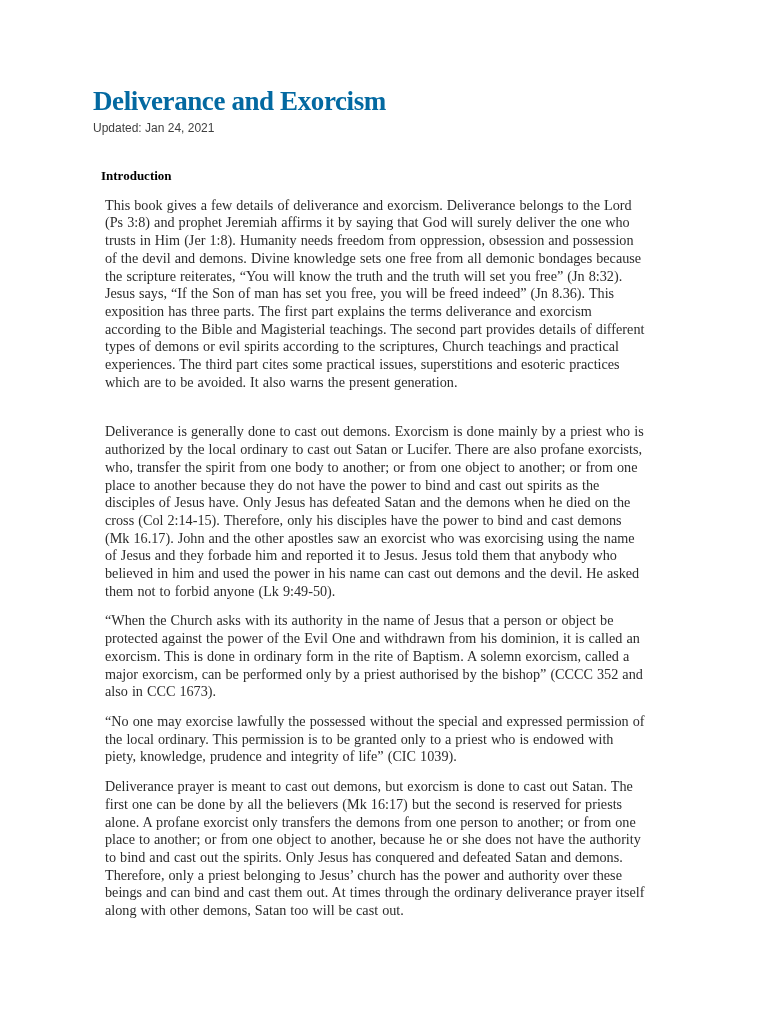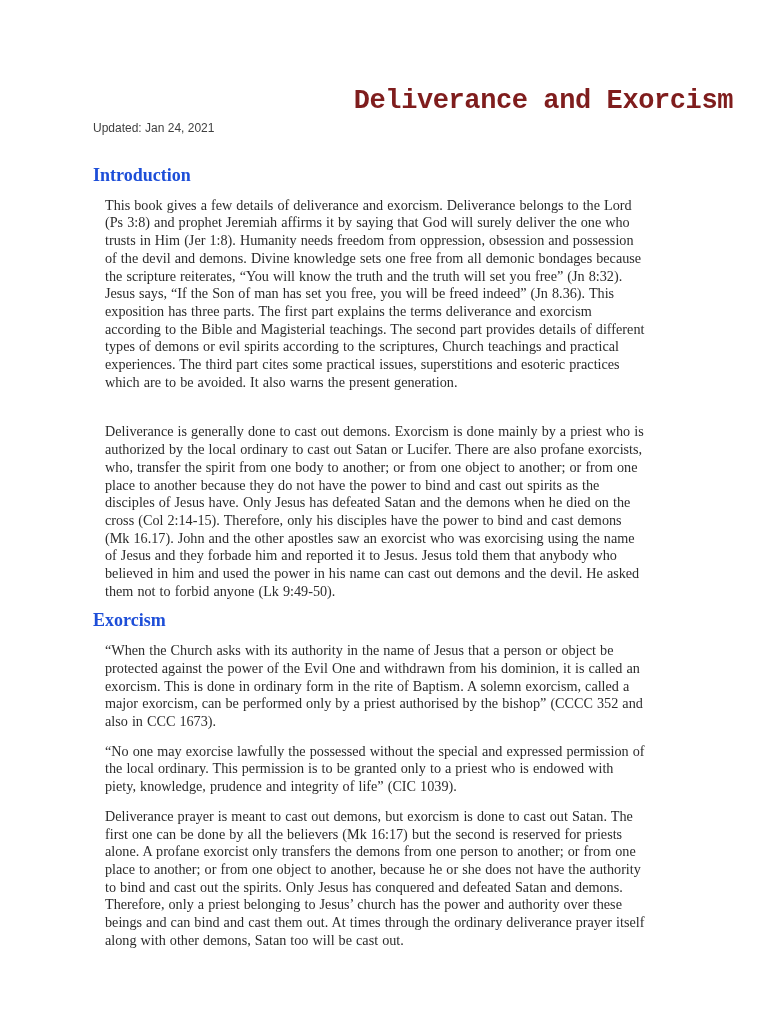--- a/index.html
+++ b/index.html
@@ -12,46 +12,45 @@
     width: 768px;
     height: 1024px;
     margin: 0 auto;
     background: #ffffff;
     box-sizing: border-box;
     padding: 86px 35px 0 93px;
     overflow: hidden;
   }
   .doc-title {
     margin: 0;
-    font-family: Liberation Mono, monospace;
+    font-family: Liberation Serif, serif;
     font-weight: bold;
     font-size: 27px;
     line-height: 30px;
     letter-spacing: -0.4px;
-    color: #7f1d1d;
-    text-align: right;
+    color: #0369a1;
   }
   .updated {
     margin-top: 3px;
     font-family: "Liberation Sans", sans-serif;
     font-size: 12px;
     line-height: 18px;
     color: #3f3f3f;
   }
   .sec, .sec p, .sec h2, .part-heading {
     font-family: "Liberation Serif", serif;
     font-size: 14.2px;
     line-height: 17.7px;
     color: #2b2b2b;
   }
   .sec h2, .part-heading {
-    margin: 0;
+    margin: 8px;
     font-weight: bold;
-    font-size: 18px;
-    color: #1d4ed8;
+    font-size: 13px;
+    color: #000000;
   }
   .sec p {
     margin: 12px;
     white-space: pre-line;
     word-spacing: 0.5px;
     max-width: 640px;
   }
   .gap-intro { margin-top: 30px; }
   .part-heading { margin-top: 32px; }
   .gap-diff { margin-top: 32px; }
@@ -88,21 +87,20 @@
 place to another because they do not have the power to bind and cast out spirits as the
 disciples of Jesus have. Only Jesus has defeated Satan and the demons when he died on the
 cross (Col 2:14-15). Therefore, only his disciples have the power to bind and cast demons
 (Mk 16.17). John and the other apostles saw an exorcist who was exorcising using the name
 of Jesus and they forbade him and reported it to Jesus. Jesus told them that anybody who
 believed in him and used the power in his name can cast out demons and the devil. He asked
 them not to forbid anyone (Lk 9:49-50).</p>
   </section>
 
   <section class="sec">
-    <h2>Exorcism</h2>
     <p>“When the Church asks with its authority in the name of Jesus that a person or object be
 protected against the power of the Evil One and withdrawn from his dominion, it is called an
 exorcism. This is done in ordinary form in the rite of Baptism. A solemn exorcism, called a
 major exorcism, can be performed only by a priest authorised by the bishop” (CCCC 352 and
 also in CCC 1673).</p>
     <p>“No one may exorcise lawfully the possessed without the special and expressed permission of
 the local ordinary. This permission is to be granted only to a priest who is endowed with
 piety, knowledge, prudence and integrity of life” (CIC 1039).</p>
     <p>Deliverance prayer is meant to cast out demons, but exorcism is done to cast out Satan. The
 first one can be done by all the believers (Mk 16:17) but the second is reserved for priests

